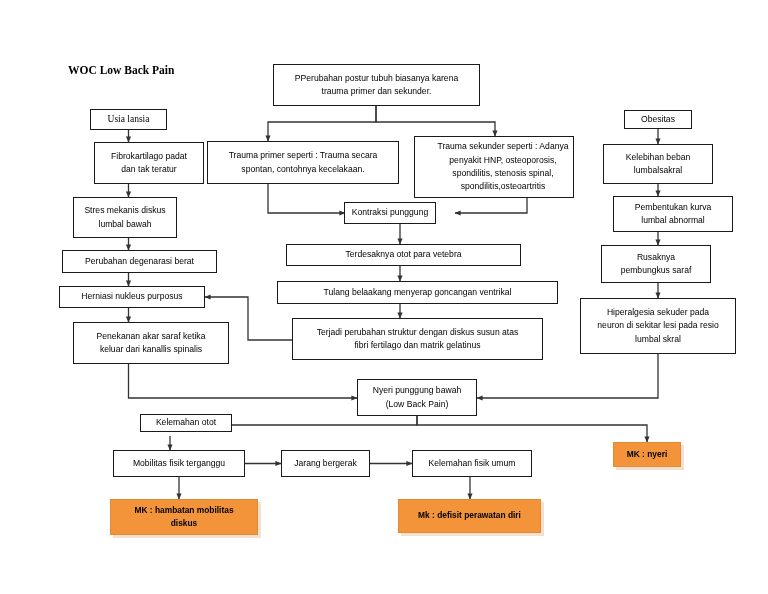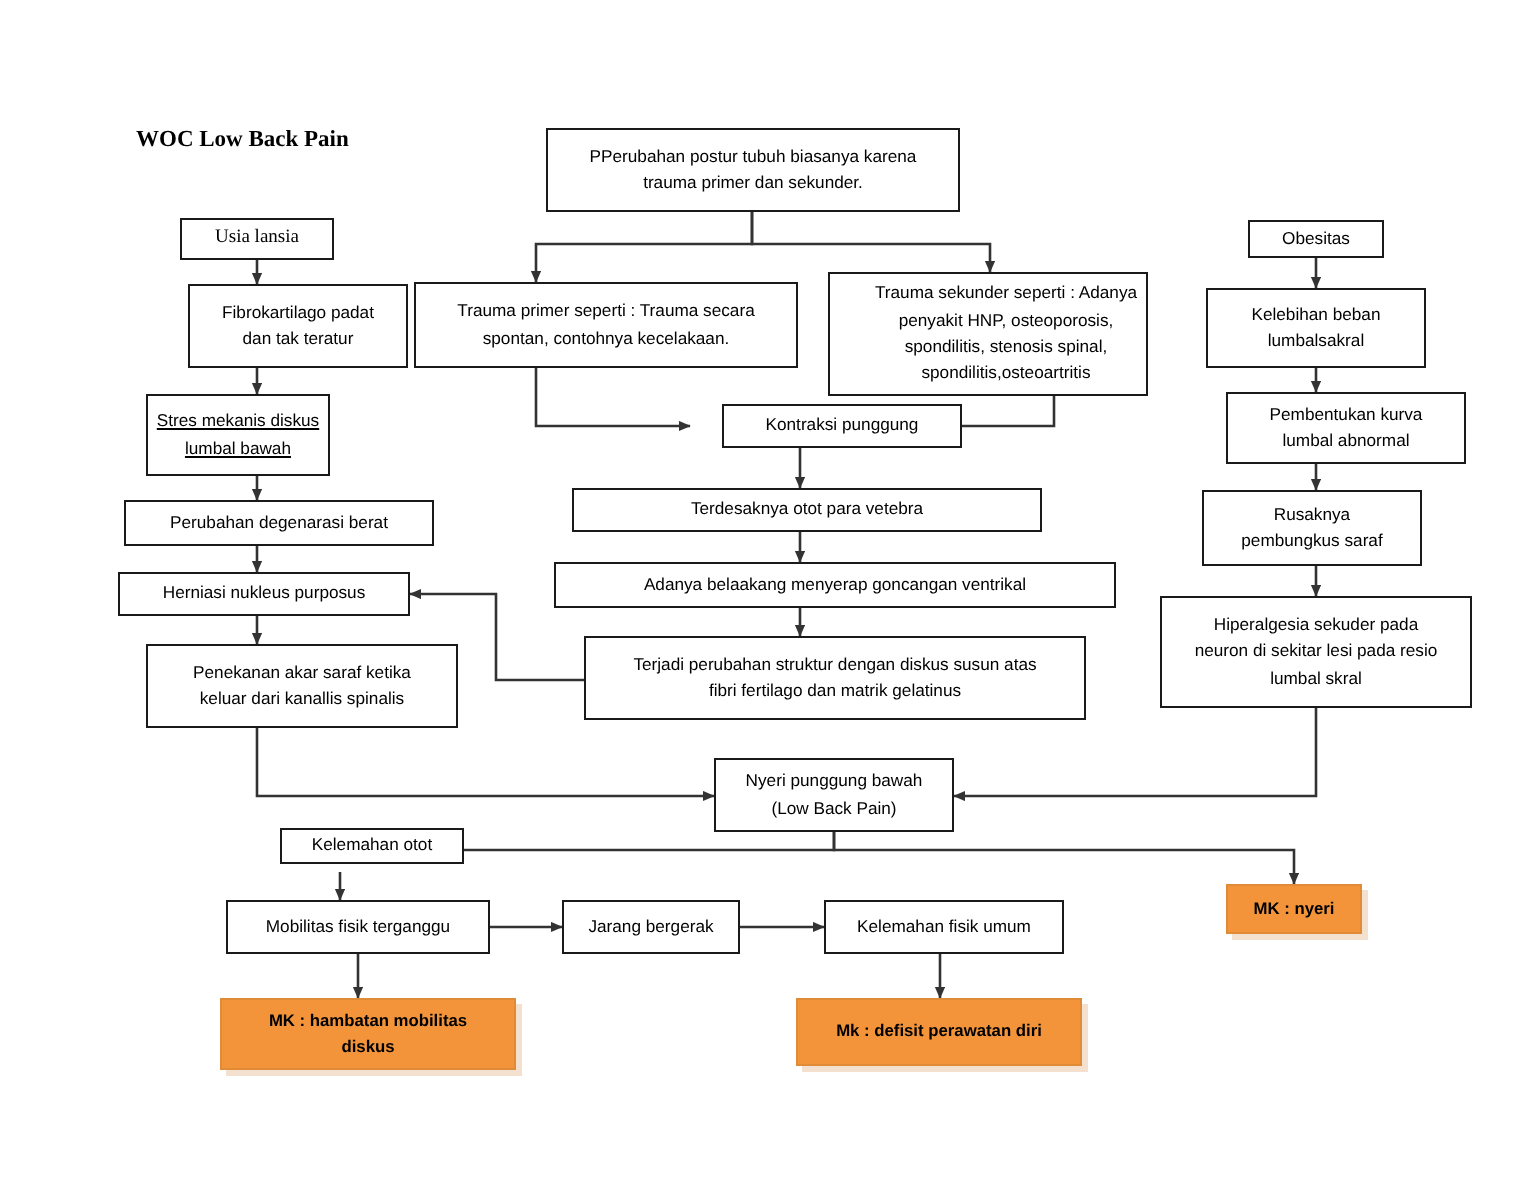--- a/index.html
+++ b/index.html
@@ -100,37 +100,37 @@
         <path d="M370,463.5 L412,463.5" marker-end="url(#arrowhead)"></path>
         <path d="M179,477 L179,499" marker-end="url(#arrowhead)"></path>
         <path d="M470,477 L470,499" marker-end="url(#arrowhead)"></path>
       </g>
   </svg>
 
   <div id="node-layer">
       <div class="node serif" style="left: 90px; top: 109px; width: 77px; height: 21px;">Usia lansia</div>
       <div class="node" style="left: 74px; top: 142px; width: 110px; height: 42px; margin-left: 20px;">Fibrokartilago padat
 dan tak teratur</div>
-      <div class="node" style="left: 73px; top: 197px; width: 92px; height: 41px; text-decoration: underline;">Stres mekanis diskus
+      <div class="node" style="left: 73px; top: 197px; width: 104px; height: 41px;">Stres mekanis diskus
 lumbal bawah</div>
       <div class="node" style="left: 62px; top: 250px; width: 155px; height: 23px;">Perubahan degenarasi berat</div>
       <div class="node" style="left: 59px; top: 286px; width: 146px; height: 22px;">Herniasi nukleus purposus</div>
       <div class="node" style="left: 73px; top: 322px; width: 156px; height: 42px;">Penekanan akar saraf ketika
 keluar dari kanallis spinalis</div>
       <div class="node" style="left: 273px; top: 64px; width: 207px; height: 42px;">PPerubahan postur tubuh biasanya karena
 trauma primer dan sekunder.</div>
       <div class="node" style="left: 207px; top: 141px; width: 192px; height: 43px;">Trauma primer seperti : Trauma secara
 spontan, contohnya kecelakaan.</div>
       <div class="node" style="left: 414px; top: 136px; width: 160px; height: 62px; padding-left: 22px;">Trauma sekunder seperti : Adanya
 penyakit HNP, osteoporosis,
 spondilitis, stenosis spinal,
 spondilitis,osteoartritis</div>
-      <div class="node" style="left: 361px; top: 202px; width: 120px; height: 22px;">Kontraksi punggung</div>
+      <div class="node" style="left: 344px; top: 202px; width: 92px; height: 22px;">Kontraksi punggung</div>
       <div class="node" style="left: 286px; top: 244px; width: 235px; height: 22px;">Terdesaknya otot para vetebra</div>
-      <div class="node" style="left: 277px; top: 281px; width: 281px; height: 23px;">Adanya belaakang menyerap goncangan ventrikal</div>
+      <div class="node" style="left: 277px; top: 281px; width: 281px; height: 23px;">Tulang belaakang menyerap goncangan ventrikal</div>
       <div class="node" style="left: 292px; top: 318px; width: 251px; height: 42px;">Terjadi perubahan struktur dengan diskus susun atas
 fibri fertilago dan matrik gelatinus</div>
       <div class="node" style="left: 624px; top: 110px; width: 68px; height: 19px;">Obesitas</div>
       <div class="node" style="left: 603px; top: 144px; width: 110px; height: 40px;">Kelebihan beban
 lumbalsakral</div>
       <div class="node" style="left: 613px; top: 196px; width: 120px; height: 36px;">Pembentukan kurva
 lumbal abnormal</div>
       <div class="node" style="left: 601px; top: 245px; width: 110px; height: 38px;">Rusaknya
 pembungkus saraf</div>
       <div class="node" style="left: 580px; top: 298px; width: 156px; height: 56px;">Hiperalgesia sekuder pada

